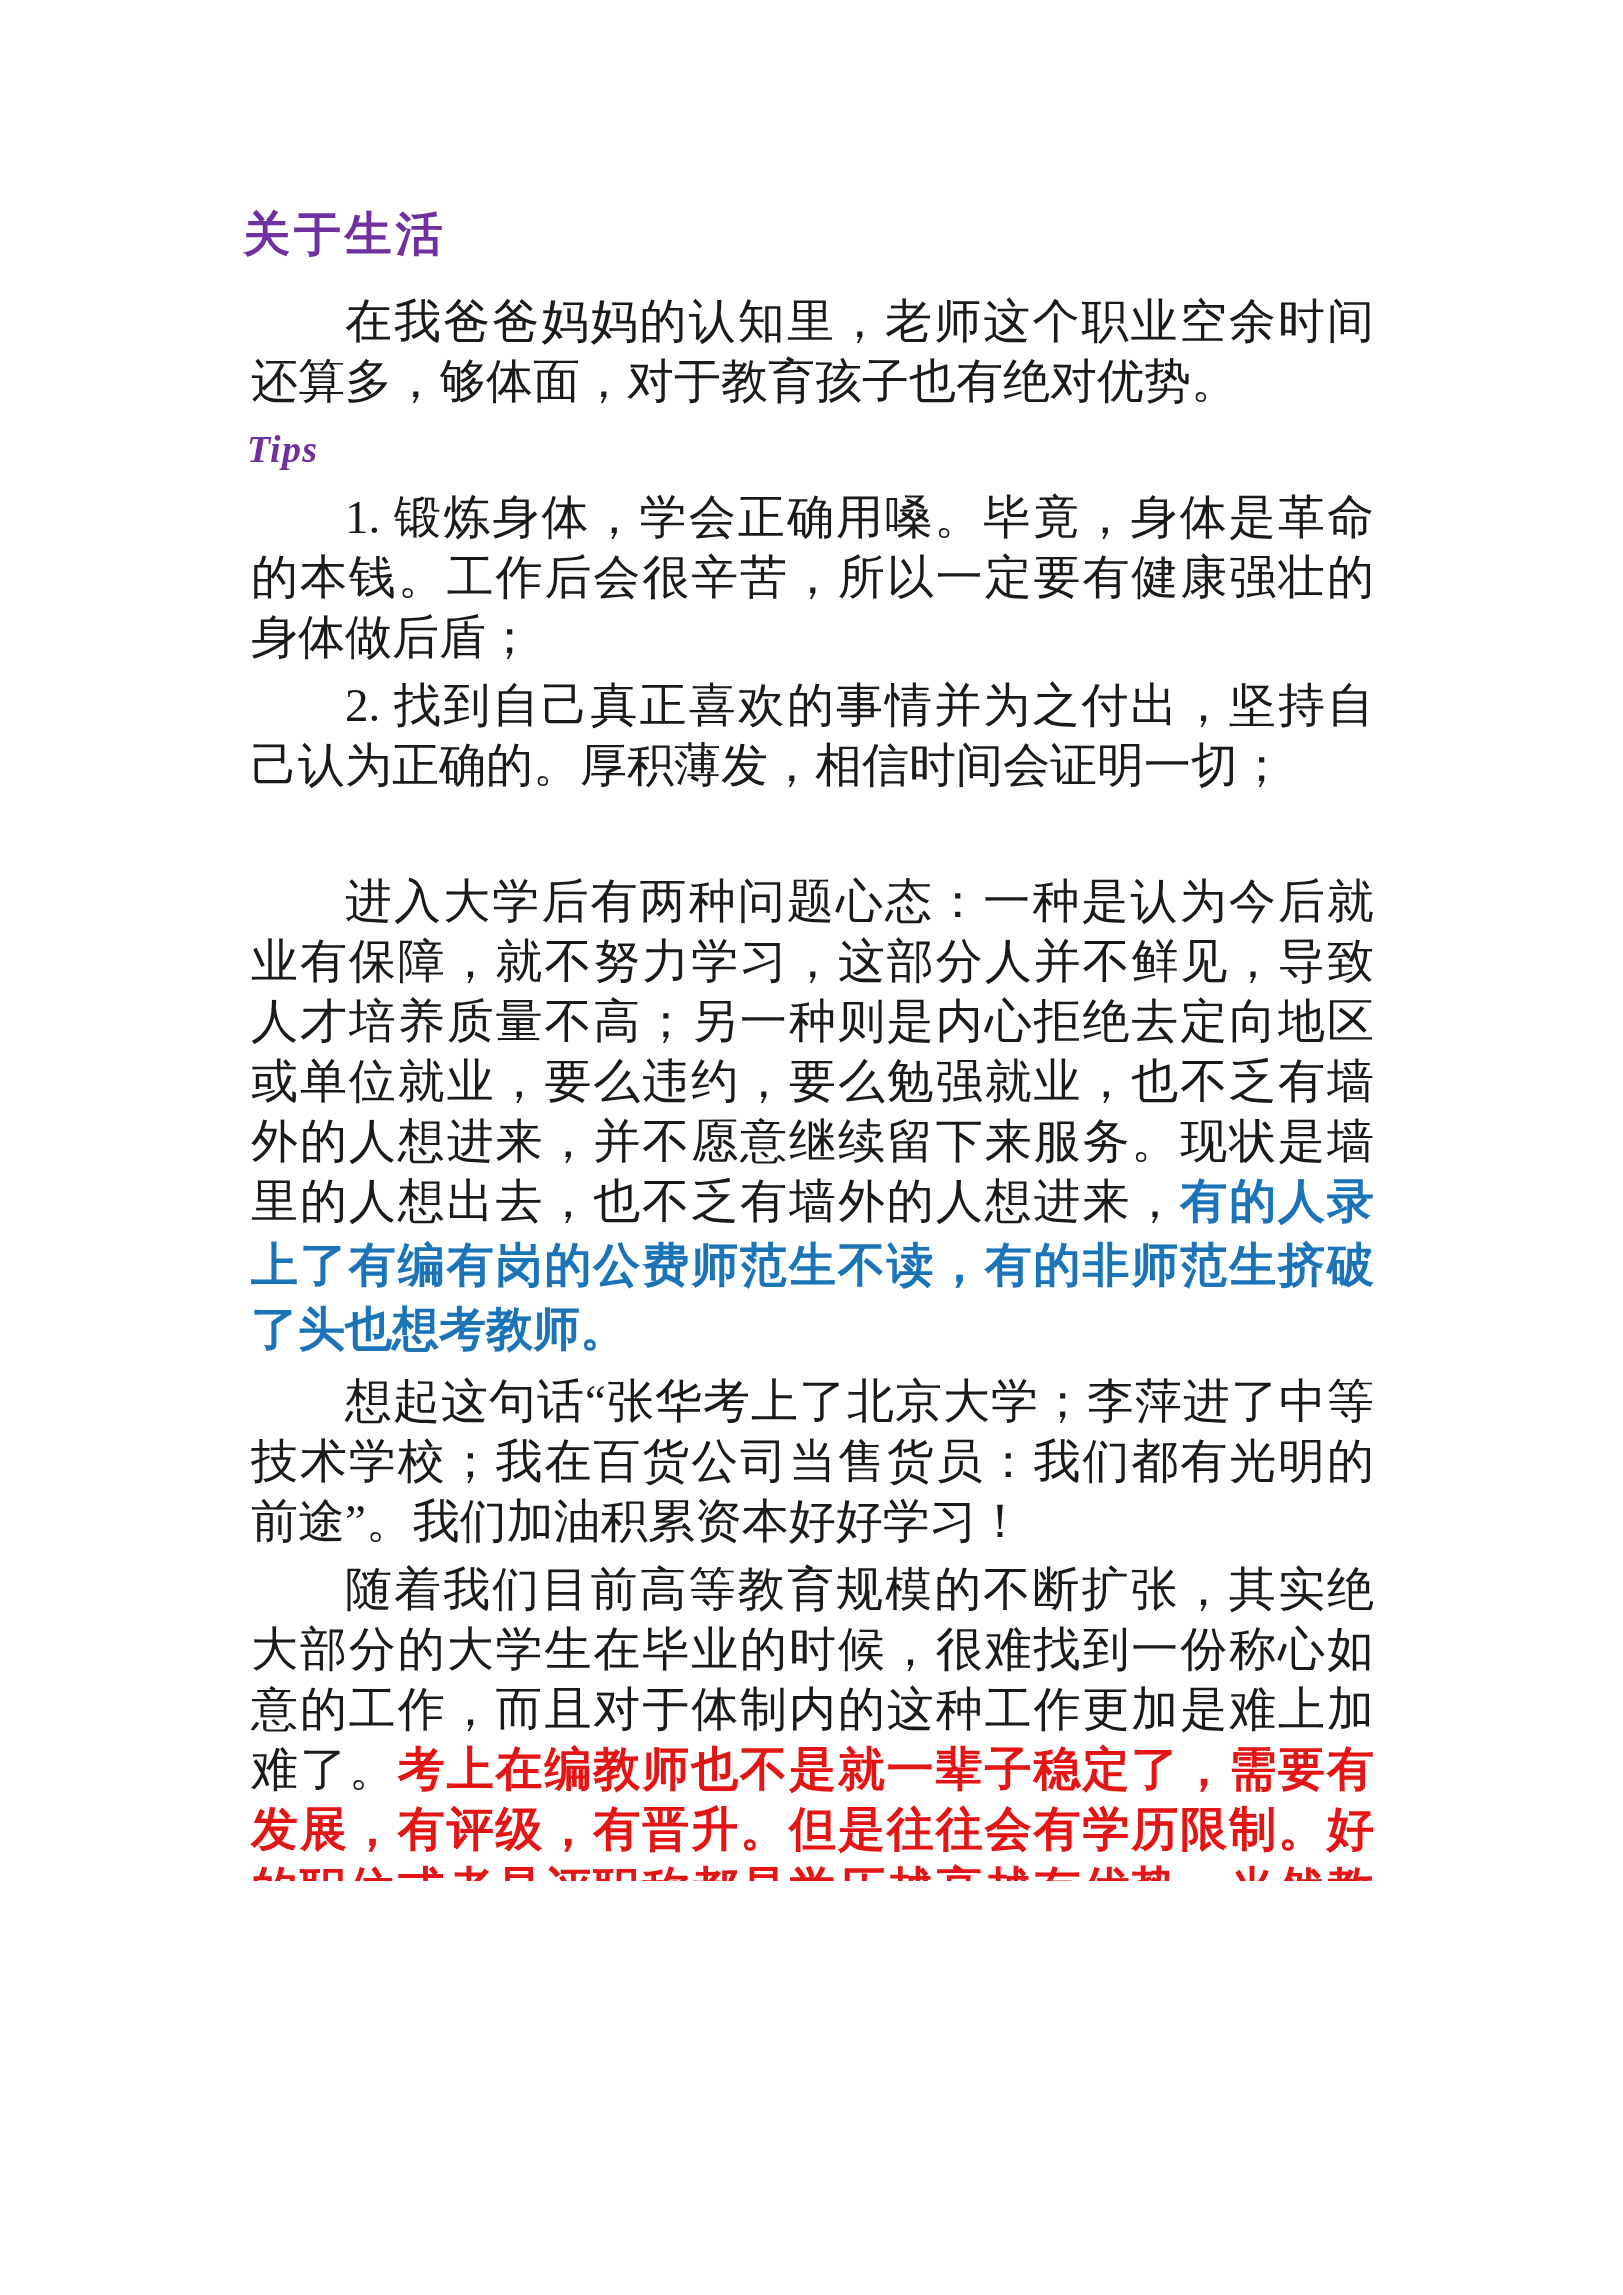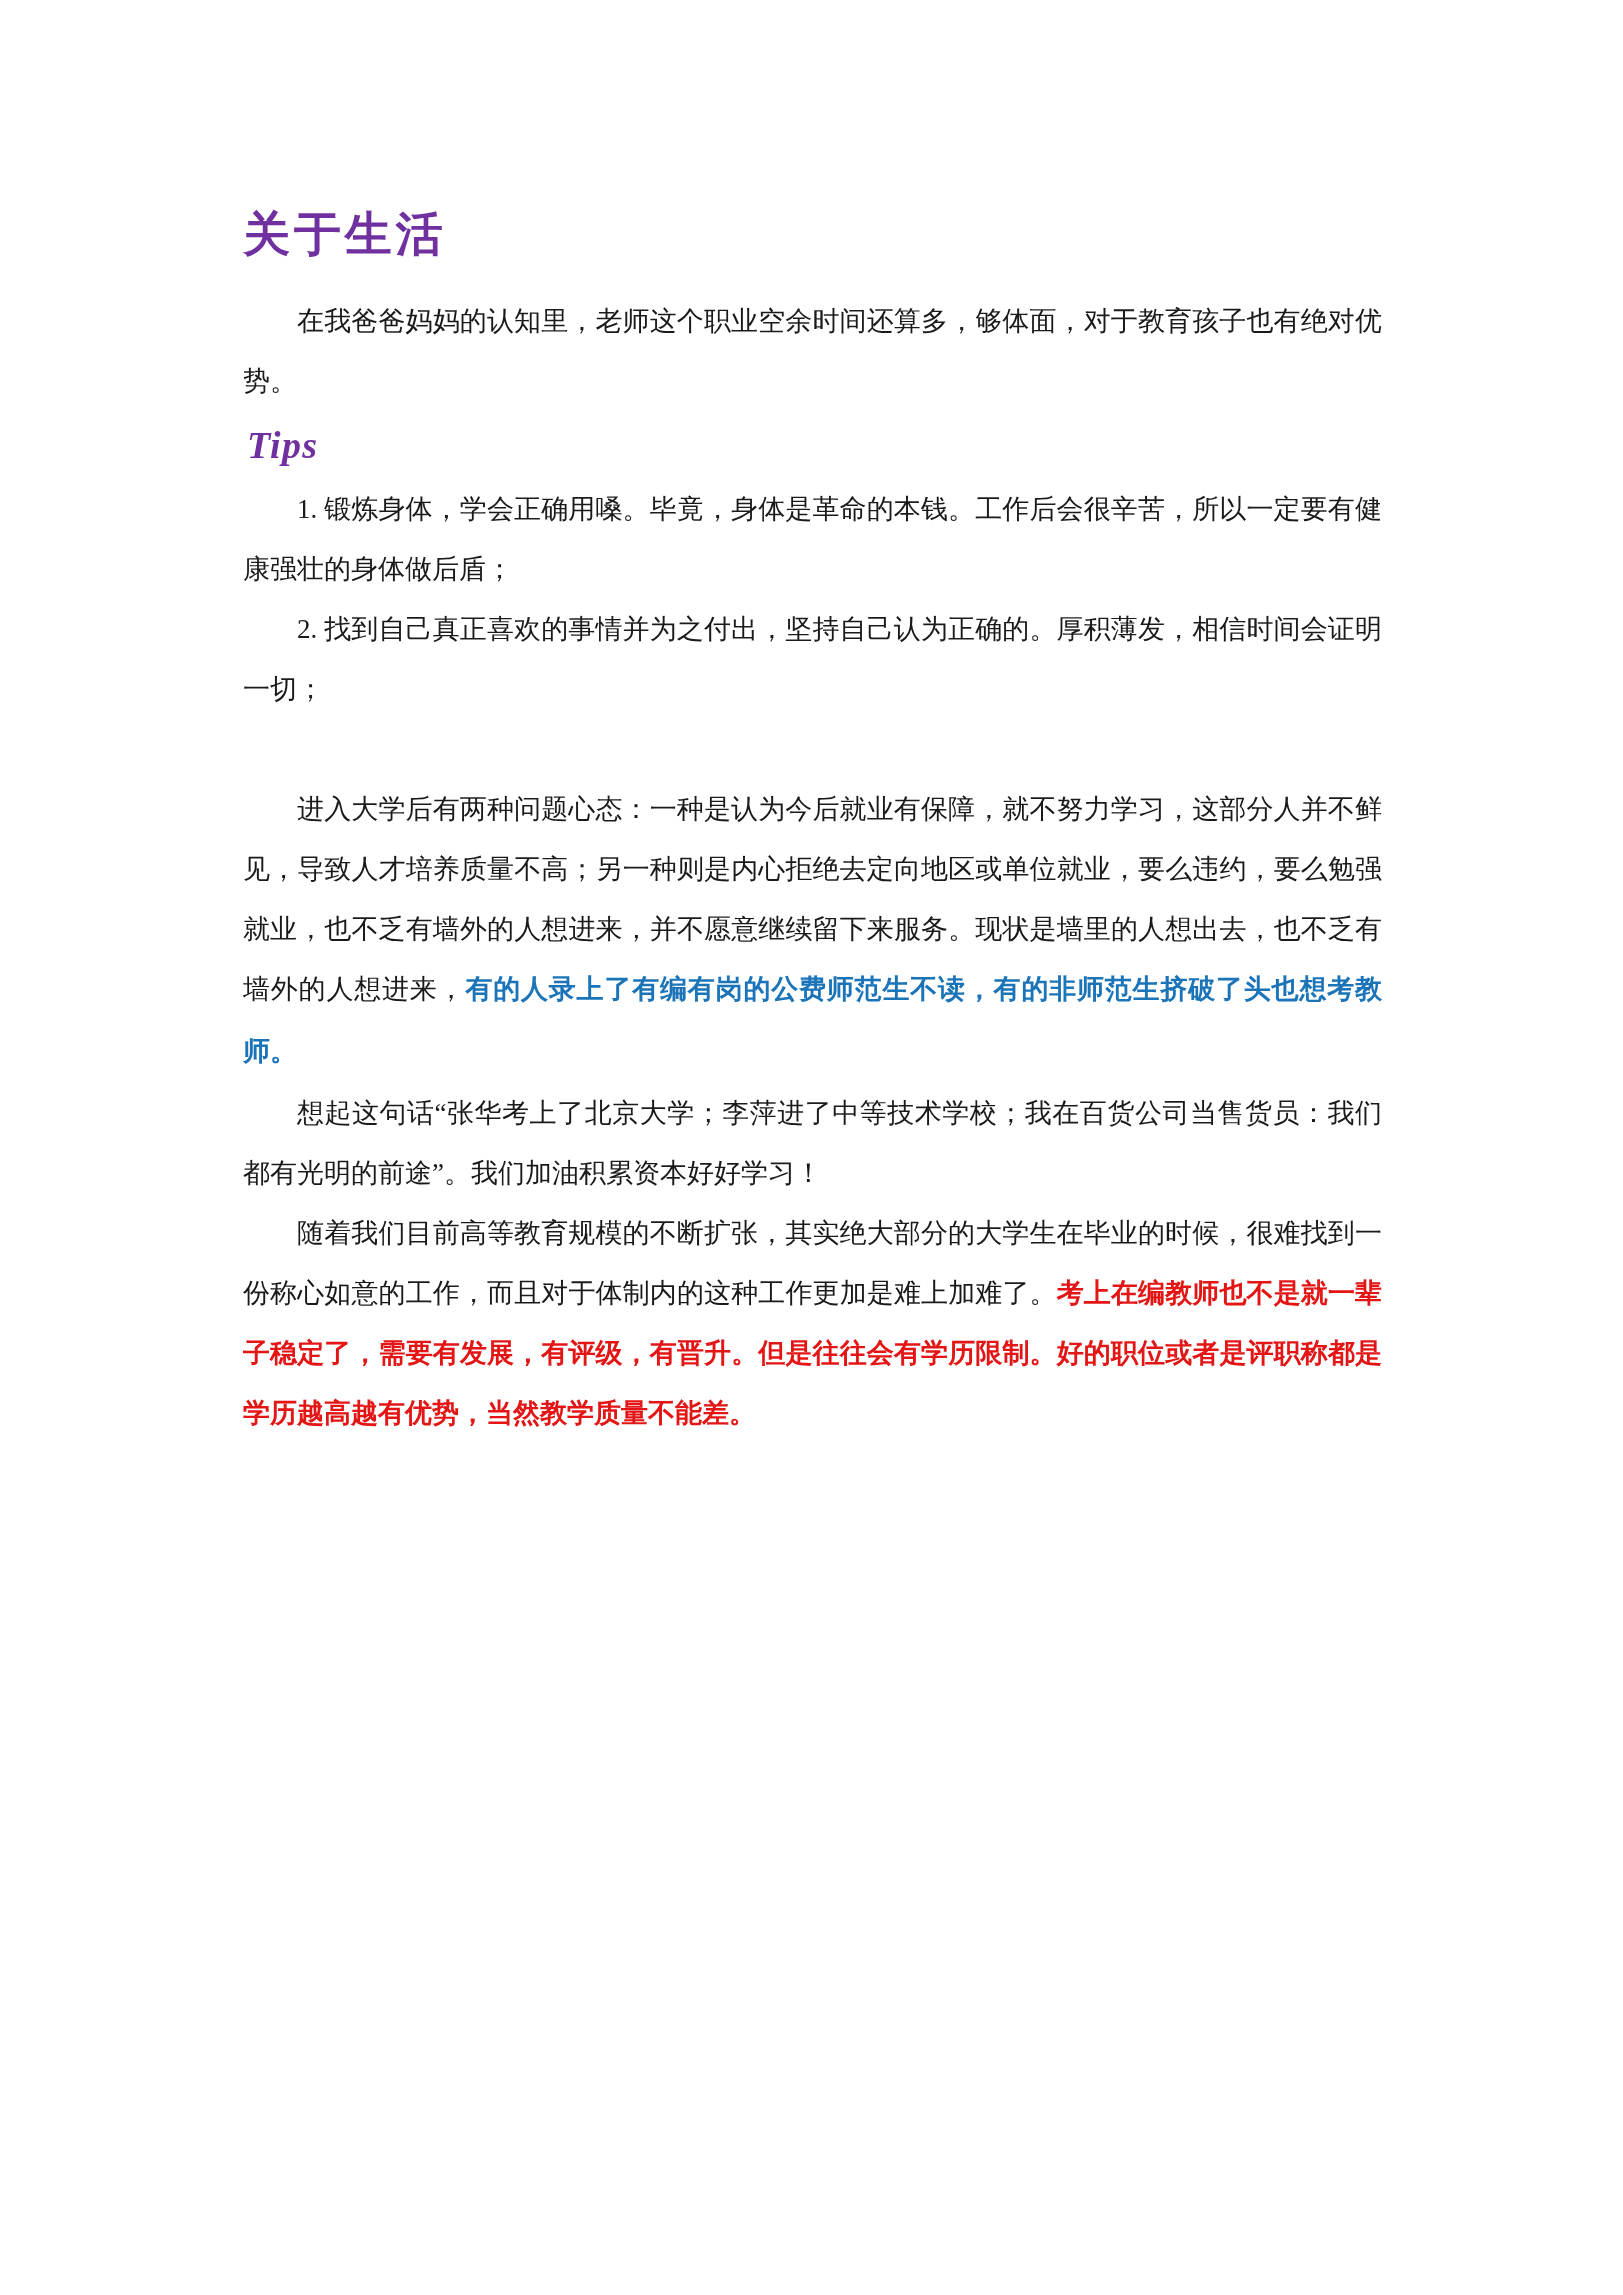--- a/index.html
+++ b/index.html
@@ -28,22 +28,22 @@
   }
   .heading {
     margin: 0 0 31px 0;
     font-size: 47px;
     line-height: 52px;
     font-weight: bold;
     color: var(--heading_purple);
     letter-spacing: 3.9px;
   }
   .body-para {
-    margin: 0;
-    font-size: 27px;
+    margin: 8px;
+    font-size: 47px;
     line-height: 60px;
     color: var(--body_ink);
     text-align: justify;
     text-justify: inter-character;
     text-indent: 2em;
     word-break: break-all;
   }
   .tips-label {
     margin: 4px;
     font-size: 38px;

